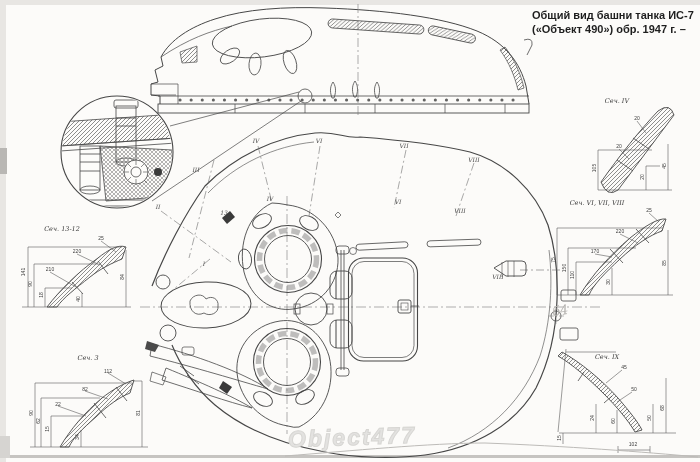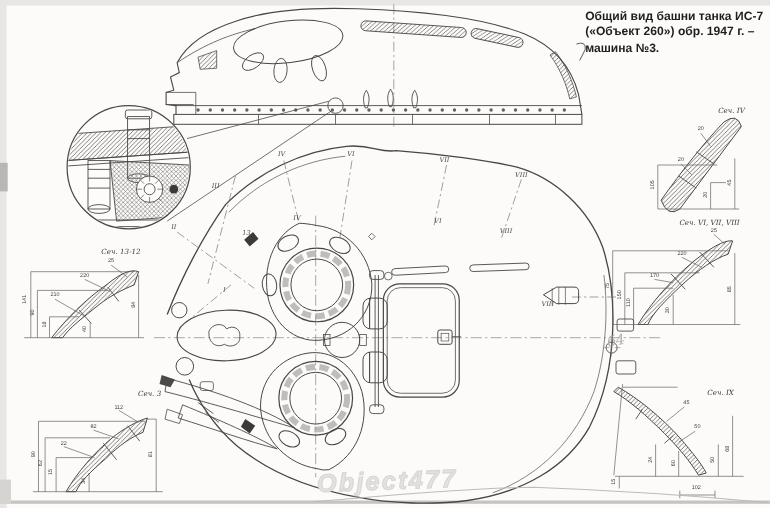--- a/index.html
+++ b/index.html
@@ -6,21 +6,21 @@
   .canvas{
     position:relative;width:700px;height:462px;overflow:hidden;
     background:#fcfbf9;
     font-family:"Liberation Sans",sans-serif;
   }
   svg{position:absolute;left:0;top:0;}
   .lbl{position:absolute;transform:translate(-50%,-50%);white-space:nowrap;line-height:1;}
   .lbl.rot{transform:translate(-50%,-50%) rotate(-90deg);}
   .dim{font-size:5px;color:#3e3e3e;letter-spacing:0;}
   .marker{font-size:6px;font-style:italic;font-family:"DejaVu Serif",serif;color:#4a4a4a;}
-  .caption{font-size:6.5px;font-style:italic;font-family:"DejaVu Serif",serif;color:#3a3a3a;margin-left:48px;}
+  .caption{font-size:6.5px;font-style:italic;font-family:"DejaVu Serif",serif;color:#3a3a3a;}
   .title-block{position:absolute;left:532px;top:8px;width:166px;
     font-size:11px;font-weight:700;line-height:1.3;color:#1e1e1e;}
   .watermark{position:absolute;left:288px;top:424px;
     font-size:23px;font-weight:800;font-style:italic;letter-spacing:2px;
     color:#e3e2e0;-webkit-text-stroke:1px #d7d6d3;transform:rotate(-2deg);}
   .note{position:absolute;left:552px;top:303px;font-size:13px;color:#b3b1ae;
     font-family:"DejaVu Serif",serif;font-style:italic;transform:rotate(-10deg);}
   .scan{position:absolute;background:#e8e6e3;}
 </style>
 </head>
@@ -226,22 +226,21 @@
                M596,404 V433 M617,410 V433 M653,404 V433 M666,378 V433
                M563,433 V444 M618,450 H650 M618,446 V453 M650,446 V453
                M622,370 L606,383 M632,392 L617,402"></path>
     </g>
 
     <path d="M285,456 C350,451 430,443 485,443 C565,446 645,452 698,457" stroke="#bdbbb8" stroke-width="1"></path>
   </svg>
 
   <div class="title-block">
     <div>Общий вид башни танка ИС-7</div>
-    <div>(«Объект 260») обр. 1947 г. –</div>
-    <div>машина №3.</div>
+    <div>(«Объект 490») обр. 1947 г. –</div>
   </div>
 
   <div class="lbl caption" style="left:62px;top:229px">Сеч. 13-12</div>
   <div class="lbl caption" style="left:88px;top:358px">Сеч. 3</div>
   <div class="lbl caption" style="left:617px;top:101px">Сеч. IV</div>
   <div class="lbl caption" style="left:597px;top:203px">Сеч. VI, VII, VIII</div>
   <div class="lbl caption" style="left:607px;top:357px">Сеч. IX</div>
 
   <div class="lbl marker" style="left:196px;top:170px">III</div>
   <div class="lbl marker" style="left:256px;top:141px">IV</div>

